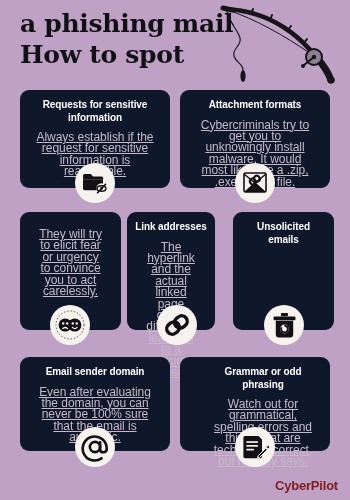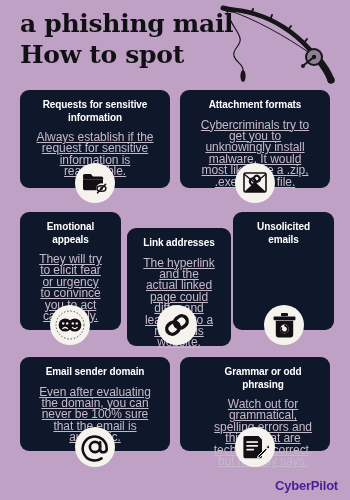--- a/index.html
+++ b/index.html
@@ -58,36 +58,36 @@
   .badge svg{display:block;}
 
   
   #card-requests{left:20px;top:90px;width:150px;height:98px;}
   #card-attachment{left:180px;top:90px;width:150px;height:98px;}
   #badge-requests{left:75px;top:163px;}
   #badge-attachment{left:235px;top:163px;}
 
   
   #card-emotional{left:20px;top:212px;width:101px;height:118px;}
-  #card-link{left:127px;top:228px;width:104px;height:118px;}
+  #card-link{left:127px;top:212px;width:88px;height:118px;}
   #card-unsolicited{left:233px;top:212px;width:101px;height:118px;}
   #badge-emotional{left:50px;top:305px;}
   #badge-link{left:157px;top:305px;}
   #badge-unsolicited{left:264px;top:305px;}
 
   
   #card-domain{left:20px;top:357px;width:150px;height:94px;text-align:center;}
   #card-grammar{left:180px;top:357px;width:150px;height:94px;padding-left:24px;}
   #badge-domain{left:75px;top:427px;}
   #badge-grammar{left:235px;top:427px;}
 
   
   .footer-logo{
     position:absolute;right:12px;bottom:7px;
-    color:#4c1d95;font-weight:bold;font-size:13px;
+    color:#7f1d1d;font-weight:bold;font-size:13px;
     letter-spacing:-0.2px;
   }
 </style>
 </head>
 <body>
 
 <div class="canvas">
 
   <div class="header">
     <div class="title">
@@ -146,21 +146,20 @@
       <path d="M3 22 L 14 12 L 25 22 Z" fill="#121014"></path>
       <path d="M3 4 L 14 13 L 25 4" fill="none" stroke="#121014" stroke-width="1.4"></path>
       <g transform="translate(14,10) rotate(-35) translate(-14,-10)">
         <rect x="8.5" y="7" width="5.5" height="6" rx="2.7" fill="none" stroke="#121014" stroke-width="2.2"></rect>
         <rect x="13.5" y="7" width="5.5" height="6" rx="2.7" fill="none" stroke="#121014" stroke-width="2.2"></rect>
       </g>
     </svg>
   </div>
 
   <div class="card" id="card-emotional">
-    <p class="card-title">Emotional appeals</p>
     <p class="card-body">They will try to elicit fear or urgency to convince you to act carelessly.</p>
   </div>
   <div class="badge" id="badge-emotional">
     <svg width="30" height="30" viewBox="0 0 30 30">
       <circle cx="15" cy="15" r="14" fill="none" stroke="#121014" stroke-width="0.7" stroke-dasharray="1.5 1.8"></circle>
       <circle cx="10.2" cy="15" r="6.6" fill="#121014"></circle>
       <circle cx="19.8" cy="15" r="6.6" fill="#121014"></circle>
       <circle cx="8.2" cy="13.4" r="1.2" fill="#f6f3ee"></circle>
       <circle cx="12.2" cy="13.4" r="1.2" fill="#f6f3ee"></circle>
       <path d="M7.8 18.6 q2.4 -2.2 4.8 0" fill="none" stroke="#f6f3ee" stroke-width="1.2" stroke-linecap="round"></path>

